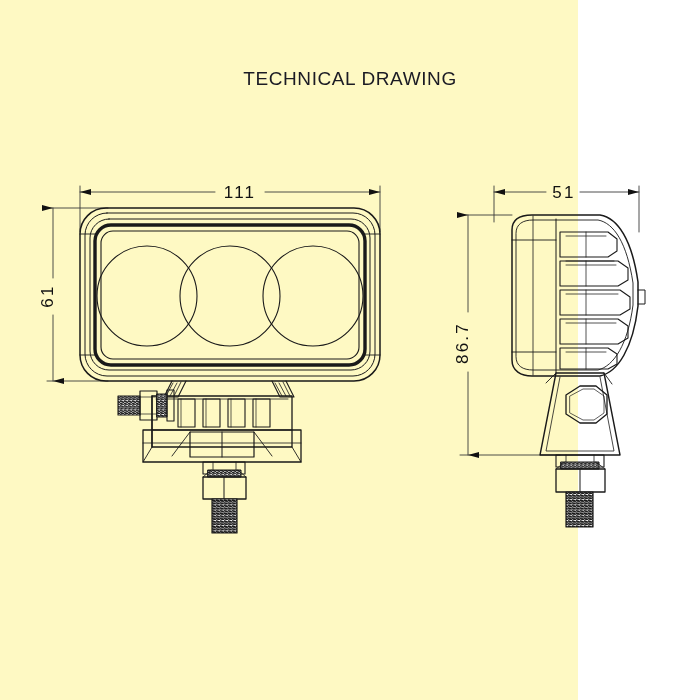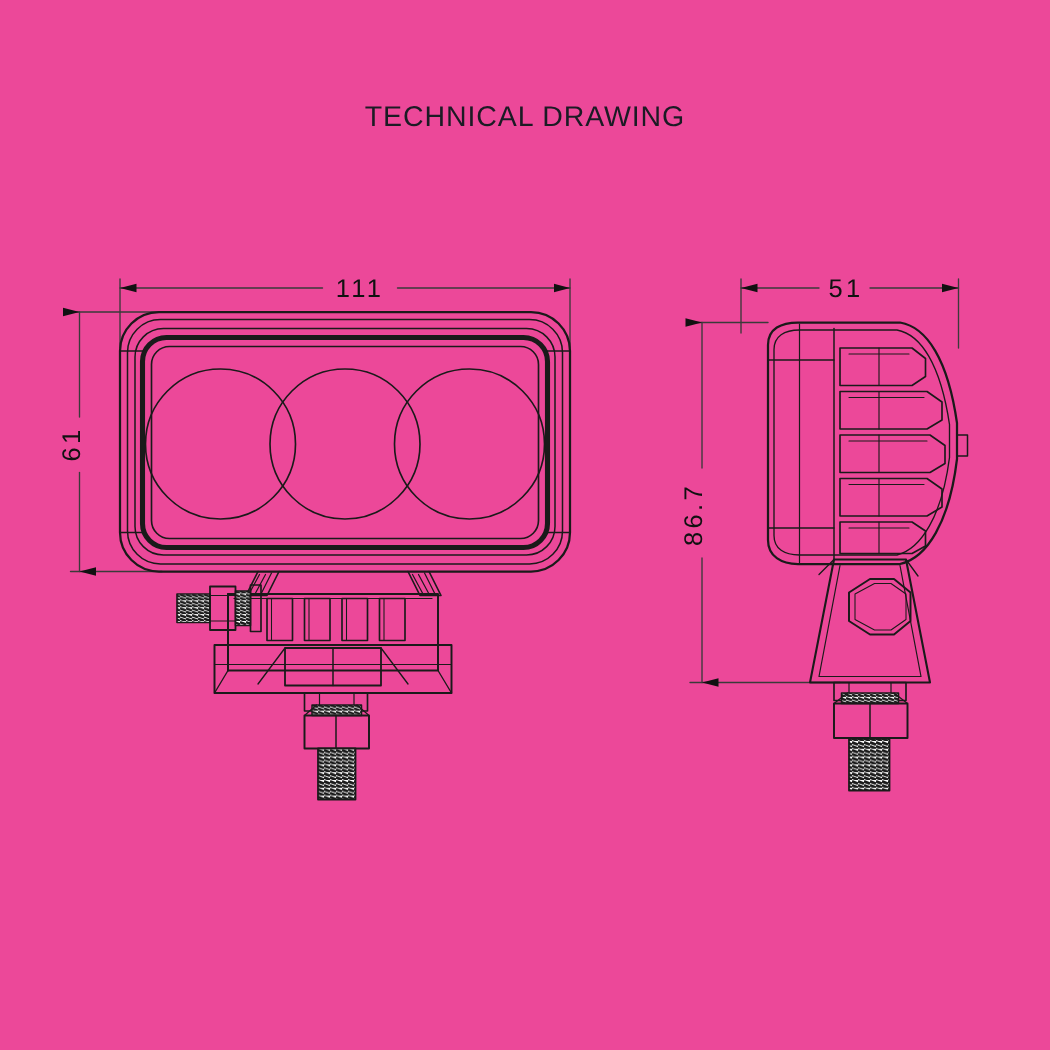--- a/index.html
+++ b/index.html
@@ -9,23 +9,23 @@
   }
   body {
     width: 700px;
     height: 700px;
     font-family: "Liberation Sans", sans-serif;
     overflow: hidden;
     position: relative;
   }
   #drawing-sheet {
     position: relative;
-    width: 700px;
+    width: 578px;
     height: 700px;
-    background: #ec4899;
+    background: #fef9c3;
   }
   #drawing-title {
     position: absolute;
     top: 68px;
     left: 0;
     width: 700px;
     text-align: center;
     font-size: 19px;
     letter-spacing: 0.6px;
     color: #1b1b24;

